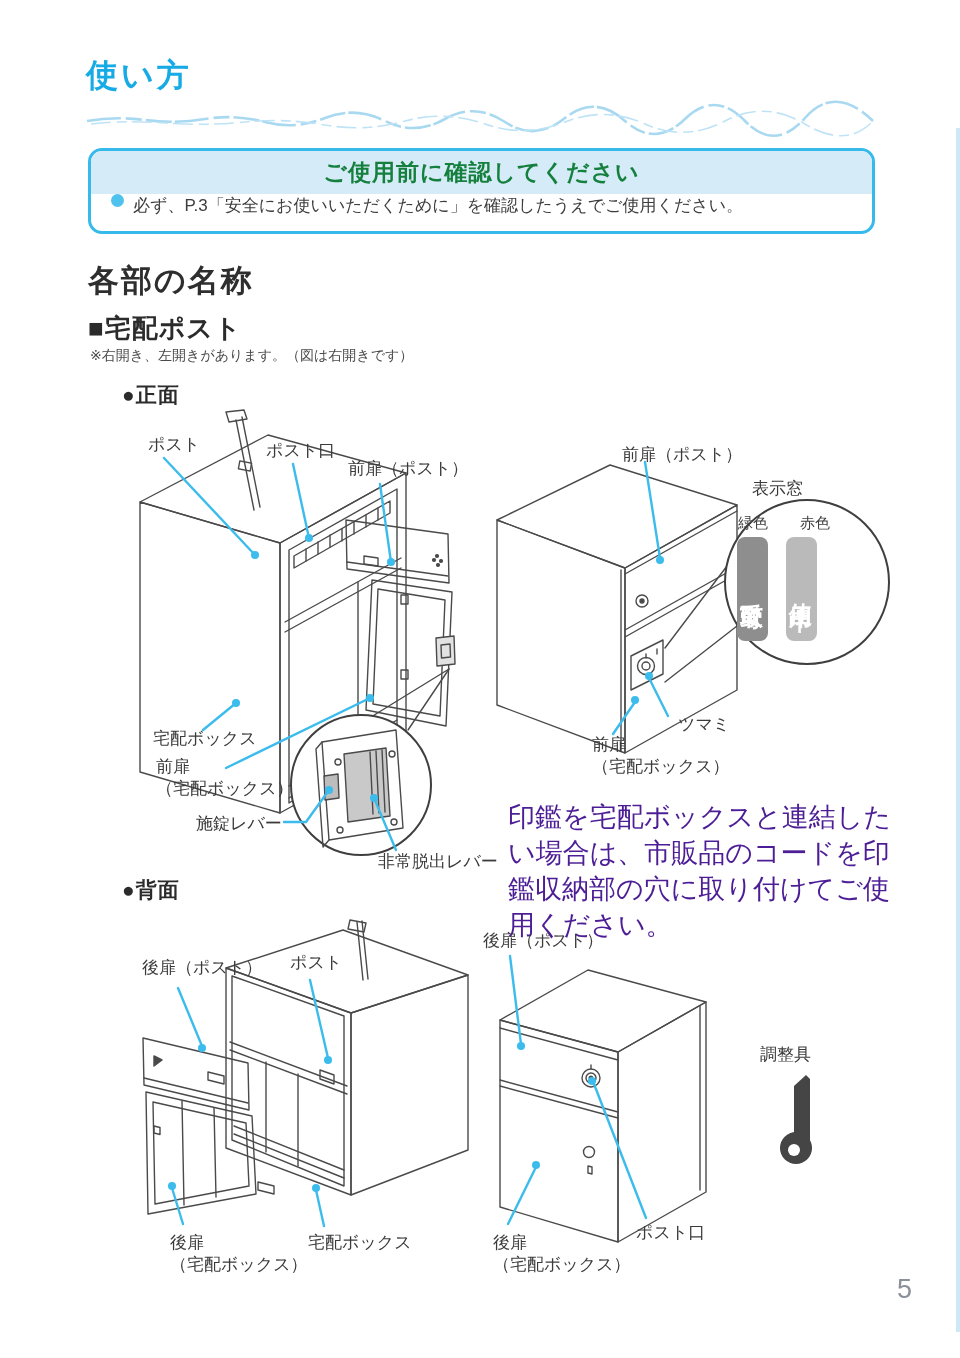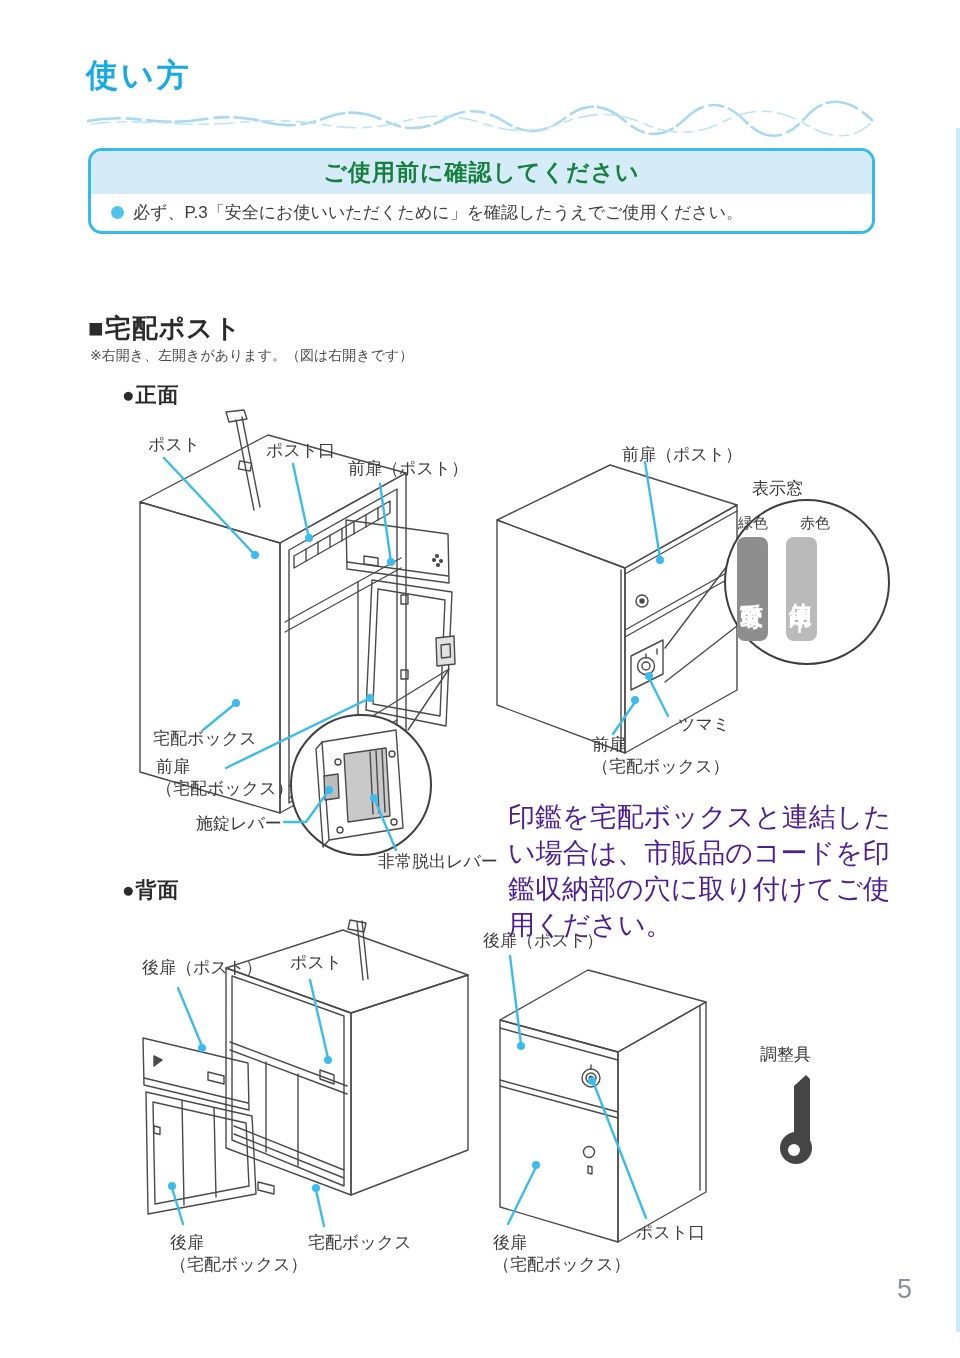--- a/index.html
+++ b/index.html
@@ -4,27 +4,27 @@
 <style>
   html,body{margin:0;padding:0;background:#fff;}
   #page{position:relative;width:960px;height:1358px;background:#ffffff;overflow:hidden;
         font-family:"Liberation Sans","DejaVu Sans",sans-serif;color:#333;}
   .abs{position:absolute;}
   
   .doc-title{left:86px;top:54px;font-size:32px;font-weight:bold;color:#17ABE6;letter-spacing:3px;}
   .h1{left:88px;top:260px;font-size:31px;font-weight:600;color:#2e2e2e;letter-spacing:2px;}
   .h2{left:88px;top:311px;font-size:26px;font-weight:bold;color:#2b2b2b;letter-spacing:1px;}
   .note-sm{left:90px;top:347px;font-size:14px;color:#4a4a4a;}
-  .sec-label{font-size:21px;font-weight:bold;color:#2b2b2b;letter-spacing:1px;font-family:Liberation Mono, monospace;}
+  .sec-label{font-size:21px;font-weight:bold;color:#2b2b2b;letter-spacing:1px;}
   
   .notice{left:88px;top:148px;width:787px;height:86px;border:3.5px solid #35BAEB;border-radius:14px;
           background:#fff;box-sizing:border-box;overflow:hidden;}
   .notice-head{height:43px;background:#D6EBF8;display:flex;align-items:center;justify-content:center;
                font-size:23px;font-weight:bold;color:#15803d;letter-spacing:1px;}
-  .notice-body{display:flex;align-items:center;height:36px;padding-left:20px;font-size:17px;color:#3d3d3d;}
+  .notice-body{display:flex;align-items:flex-start;height:36px;padding-left:20px;font-size:17px;color:#3d3d3d;}
   .bullet{width:13px;height:13px;border-radius:50%;background:#4FC2EE;margin-right:9px;flex:0 0 auto;}
   
   .lbl{position:absolute;font-size:17px;color:#3a3a3a;white-space:pre-line;line-height:1.3;}
   
   .pill{position:absolute;width:31px;height:104px;border-radius:8px;display:flex;align-items:center;
         justify-content:center;color:#fff;font-size:23px;font-weight:bold;
         writing-mode:vertical-rl;text-orientation:upright;letter-spacing:3px;}
   .pill-label{position:absolute;width:34px;text-align:center;font-size:15px;color:#404040;}
   .para{left:508px;top:800px;width:386px;font-size:27px;line-height:1.33;color:#4c1d95;}
   .pageno{left:897px;top:1274px;font-size:27px;color:#8a9097;}
@@ -46,20 +46,21 @@
   </svg>
 
   <div class="abs notice">
     <div class="notice-head">ご使用前に確認してください</div>
     <div class="notice-body">
       <span class="bullet"></span>
       <span>必ず、P.3「安全にお使いいただくために」を確認したうえでご使用ください。</span>
     </div>
   </div>
 
+  <div class="abs h1">各部の名称</div>
   <div class="abs h2">■宅配ポスト</div>
   <div class="abs note-sm">※右開き、左開きがあります。（図は右開きです）</div>
   <div class="abs sec-label" style="left:122px;top:381px;">●正面</div>
 
   <svg class="abs" style="left:108px;top:410px;" width="380" height="465" viewBox="0 0 380 465">
 
     <g class="ln">
       <path d="M128,10 L146,100"></path>
         <path d="M134,7 L152,97"></path>
       <path d="M118,2 L136,0 L139,9 L121,12 Z"></path>

